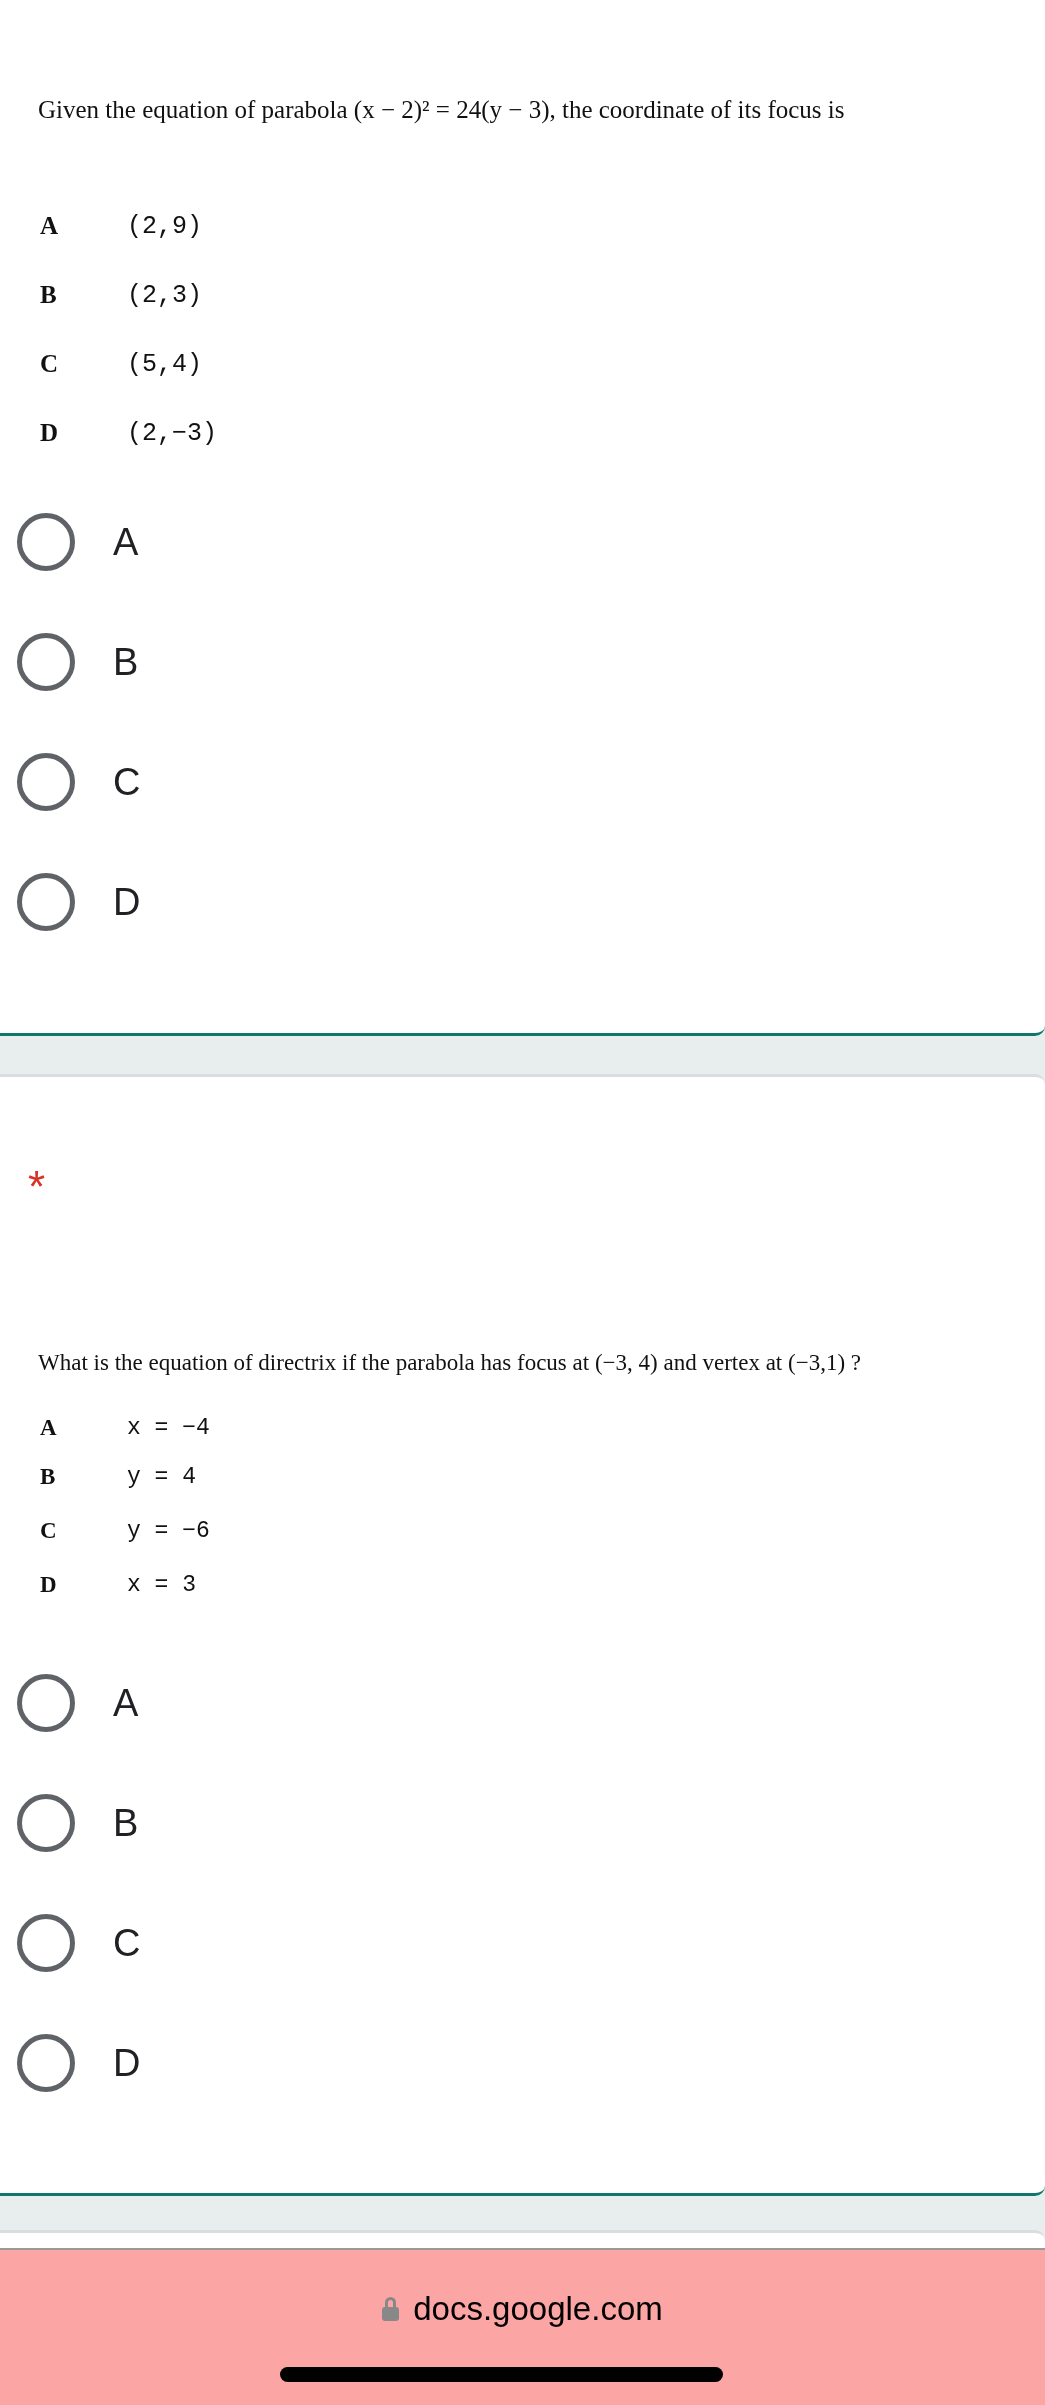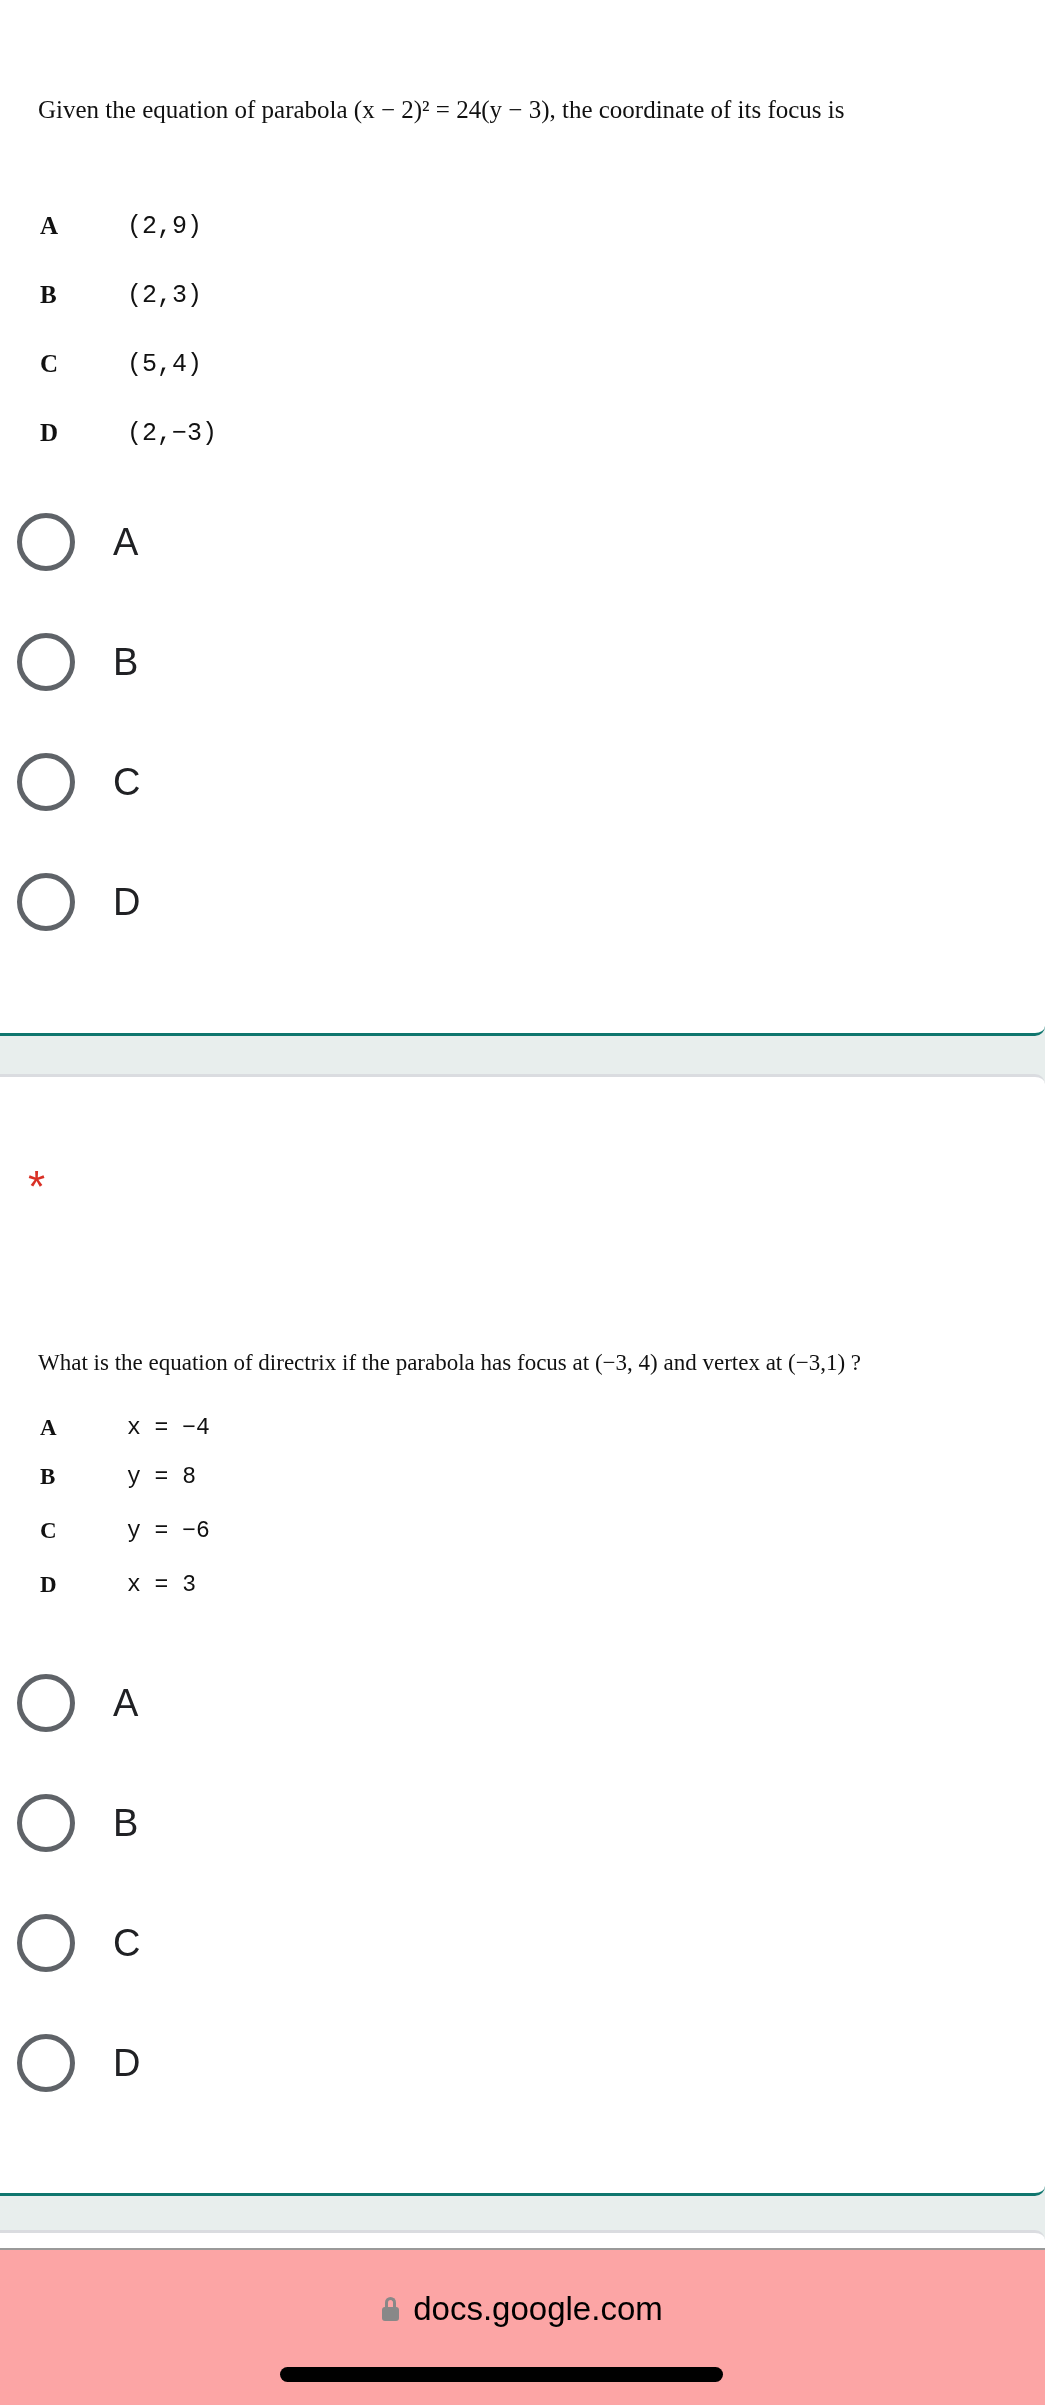--- a/index.html
+++ b/index.html
@@ -103,21 +103,21 @@
   <div class="qtext" style="top:242px; font-size:23px;margin-top:31px;">
     <span>What is the equation of directrix if the parabola has focus at </span><span class="math">(−3, 4)</span><span> and vertex at </span><span class="math">(−3,1)</span><span> ?</span>
   </div>
 
   <div class="choice-row" style="top:338px; font-size:23px;">
     <span class="choice-letter">A</span>
     <span class="choice-value">x = −4</span>
   </div>
   <div class="choice-row" style="top:387px; font-size:23px;">
     <span class="choice-letter">B</span>
-    <span class="choice-value">y = 8</span>
+    <span class="choice-value">y = 4</span>
   </div>
   <div class="choice-row" style="top:441px; font-size:23px;">
     <span class="choice-letter">C</span>
     <span class="choice-value">y = −6</span>
   </div>
   <div class="choice-row" style="top:495px; font-size:23px;">
     <span class="choice-letter">D</span>
     <span class="choice-value">x = 3</span>
   </div>
 

